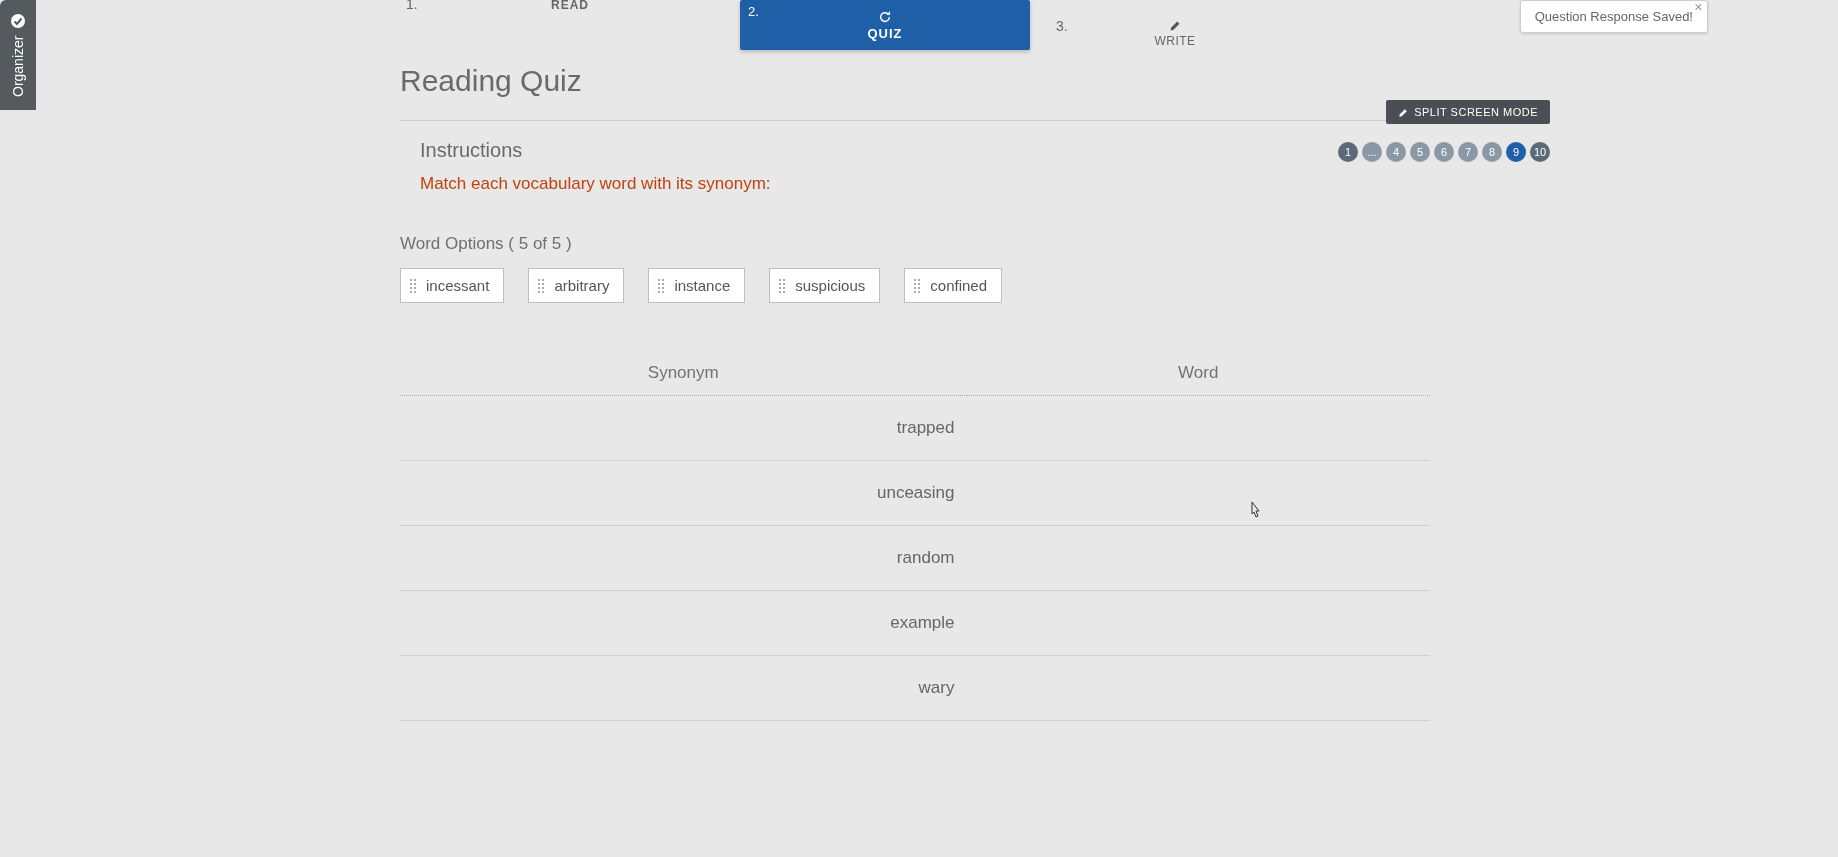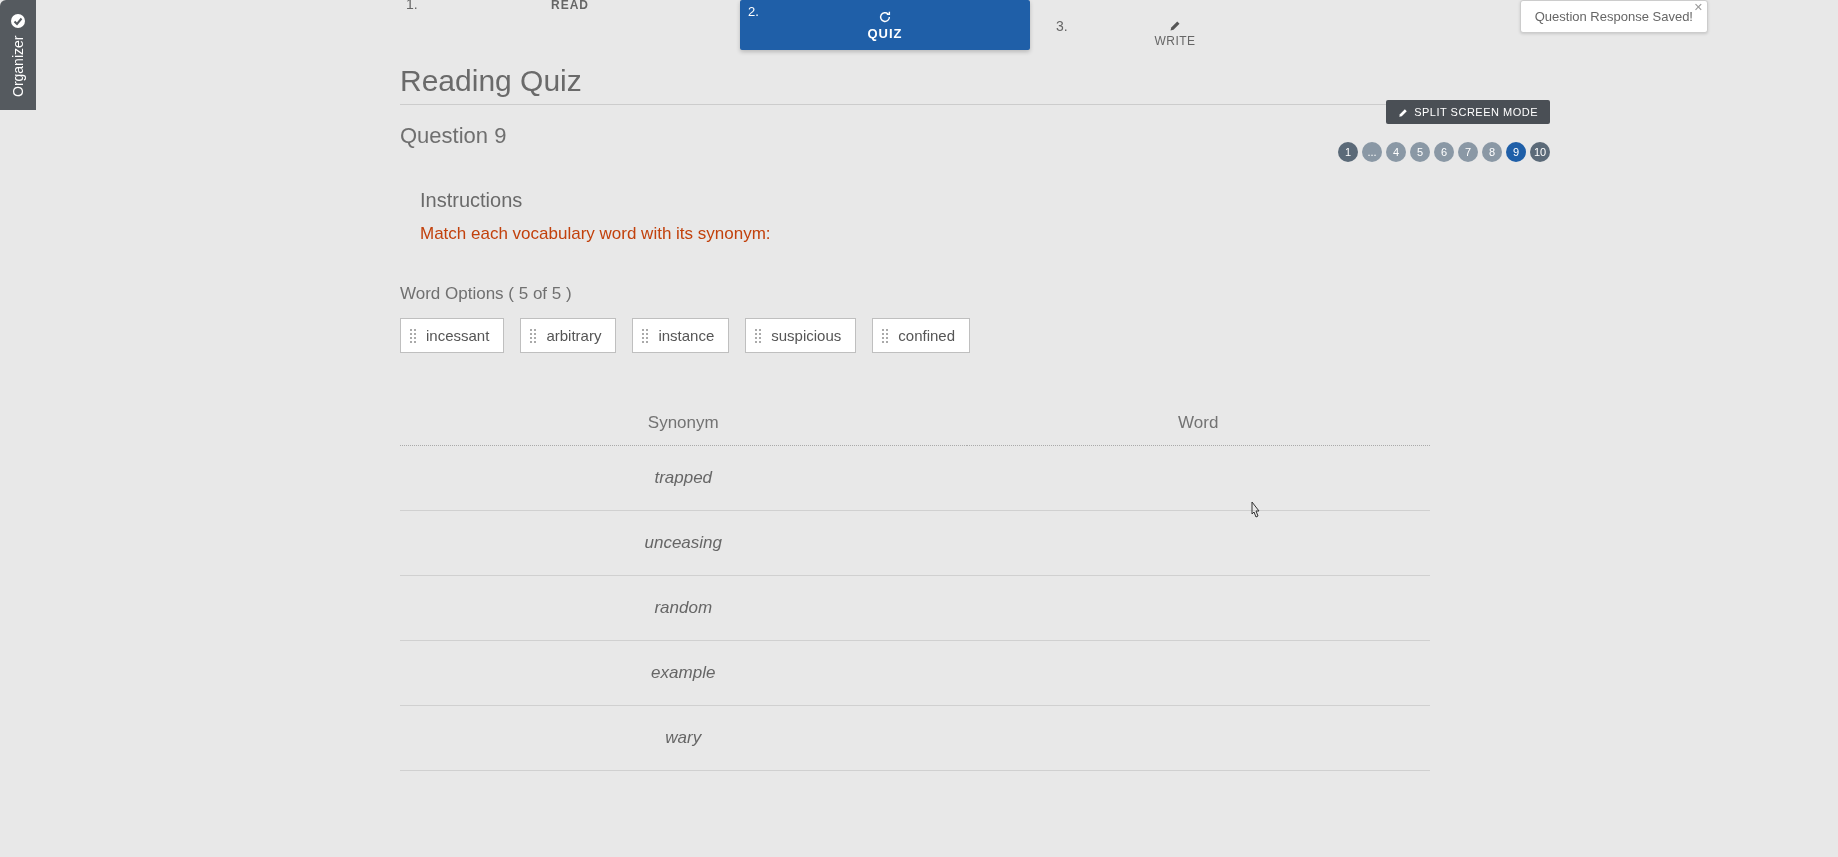--- a/index.html
+++ b/index.html
@@ -83,21 +83,21 @@
   .tab.write .num{ position:absolute; left:6px; top:18px; font-size:14px;}
   .tab.write svg{ margin-bottom:2px;}
   .tab.write .lbl{ font-size:12px; letter-spacing:0.5px;}
 
   
   .quiz-title {
     font-size:30px;
     font-weight:300;
     color:#6a6a6a;
     margin-top:4px;
-    margin-bottom:6px;
+    margin-bottom:22px;
   }
   .hr { border:none; border-top:1px solid #ccc; margin:6px 0 18px 0; }
 
   
   .question-heading {
     font-size:22px;
     font-weight:300;
     color:#6f6f6f;
     margin-bottom:40px;
   }
@@ -143,21 +143,21 @@
   .pager .pg.current { background:#1f5fa8; }
   .pager .dots { width:20px; height:20px; border-radius:50%; background:#8a98a5; color:#fff; font-size:11px; display:flex;align-items:center;justify-content:center;}
 
   
   .instructions-wrap { margin-left:20px; margin-bottom:40px;}
   .instructions-title { font-size:20px; color:#6a6a6a; font-weight:300; margin-bottom:12px;}
   .instructions-text { font-size:17px; color:#c2410c; font-weight:300;}
 
   
   .word-options-label { font-size:17px; color:#707070; font-weight:300; margin-bottom:14px;}
-  .chips { display:flex; gap:16px; flex-wrap:wrap; margin-bottom:50px;}
+  .chips { display:flex; gap:24px; flex-wrap:wrap; margin-bottom:50px;}
   .chip {
     border:1px solid #bfbfbf;
     background:#fff;
     padding:8px 14px 8px 8px;
     display:flex; align-items:center; gap:8px;
     font-size:15px; color:#555;
     cursor:grab;
   }
   .chip .grip {
     width:9px; height:16px;
@@ -174,21 +174,21 @@
     border-bottom:1px dotted #aaa;
   }
   .match-table th.syn { text-align:center; width:55%;}
   .match-table th.word { text-align:center; width:45%;}
   .match-table td {
     padding:22px 12px;
     border-bottom:1px solid #d0d0d0;
     font-size:17px;
     color:#666;
   }
-  .match-table td.syn { text-align:center;font-style:italic; }
+  .match-table td.syn { text-align:right; }
   .match-table td.drop { text-align:center; min-height:40px;}
 
   
   .cursor-img {
     position:absolute;
     left:1245px; top:500px;
     font-size:18px;
     color:#444;
     pointer-events:none;
   }
@@ -228,21 +228,20 @@
       <svg width="12" height="12" viewBox="0 0 16 16">
           <path d="M2 14l1-4 8-8 3 3-8 8-4 1z" fill="#555"></path>
         </svg>
       <span class="lbl">WRITE</span>
     </div>
   </div>
 
   <h1 class="quiz-title">Reading Quiz</h1>
   <hr class="hr">
 
-  <h2 class="question-heading">Question 9</h2>
 
   <div class="top-right-controls">
     <button class="split-btn">
       <svg width="10" height="10" viewBox="0 0 16 16">
           <path d="M2 14l1-4 8-8 3 3-8 8-4 1z" fill="#fff"></path>
         </svg>
       <span>SPLIT SCREEN MODE</span>
     </button>
     <div class="pager">
       <span class="pg">1</span>

